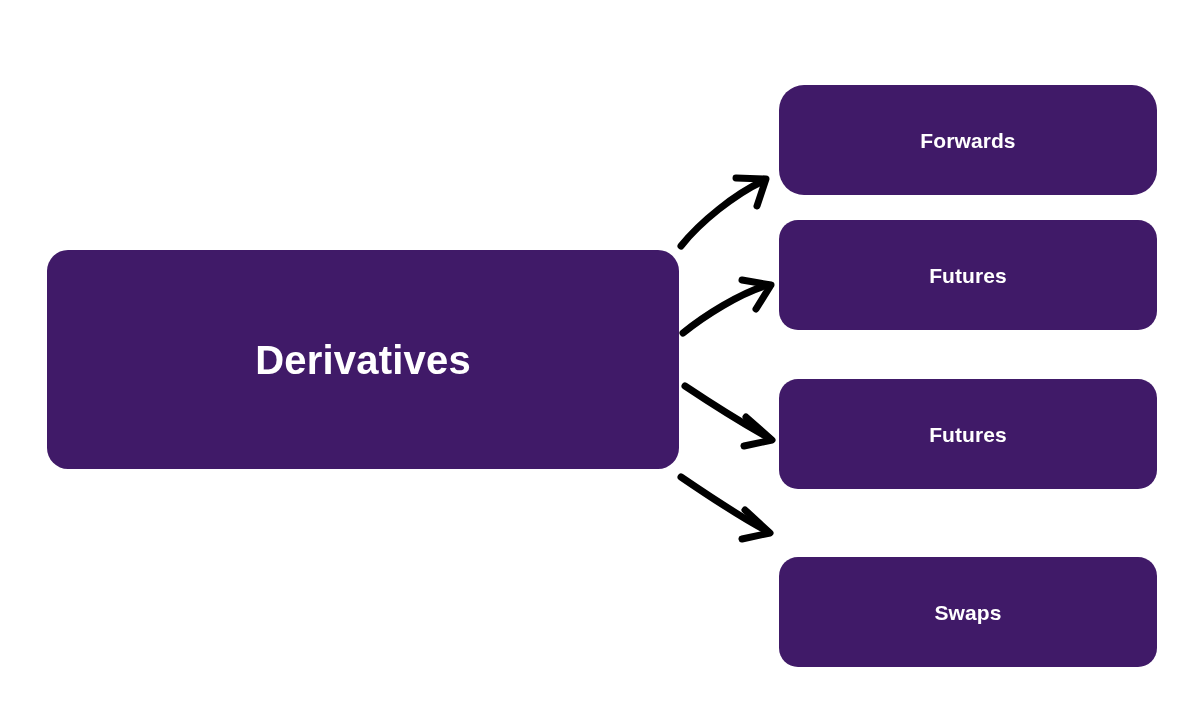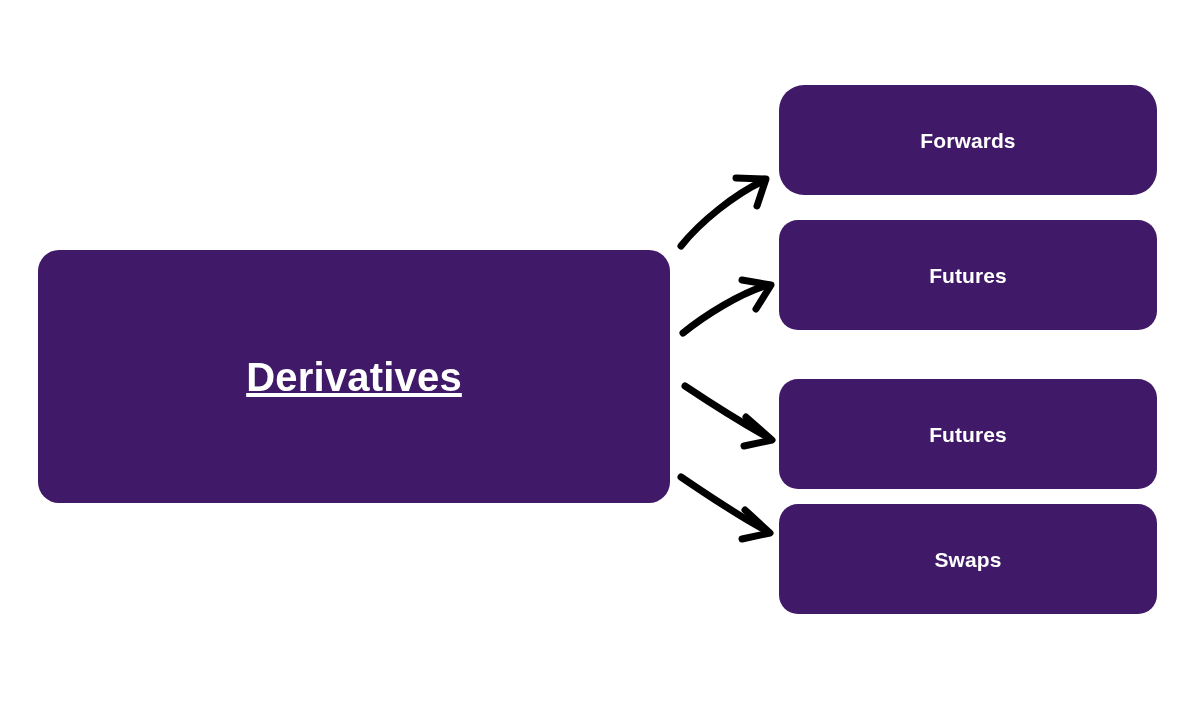--- a/index.html
+++ b/index.html
@@ -22,26 +22,25 @@
     position: absolute;
     display: flex;
     align-items: center;
     justify-content: center;
     background: #401a68;
     color: #ffffff;
     box-sizing: border-box;
     text-align: center;
   }
   .node-root {
-    left: 38px;
+    left: 47px;
     top: 250px;
     width: 632px;
-    height: 253px;
+    height: 219px;
     border-radius: 21px;
-    text-decoration: underline;
   }
   .node-root .node-label {
     font-size: 40px;
     font-weight: bold;
     letter-spacing: 0.2px;
     line-height: 1;
   }
   .node-child {
     left: 779px;
     width: 378px;
@@ -50,21 +49,21 @@
   }
   .node-child .node-label {
     font-size: 21px;
     font-weight: bold;
     letter-spacing: 0.1px;
     line-height: 1;
   }
   .child-0 { top: 85px; border-radius: 25px; }
   .child-1 { top: 220px; }
   .child-2 { top: 379px; }
-  .child-3 { top: 504px; }
+  .child-3 { top: 557px; }
 
   #connectors {
     position: absolute;
     left: 0;
     top: 0;
     width: 1200px;
     height: 720px;
     pointer-events: none;
   }
   .connector-path {

